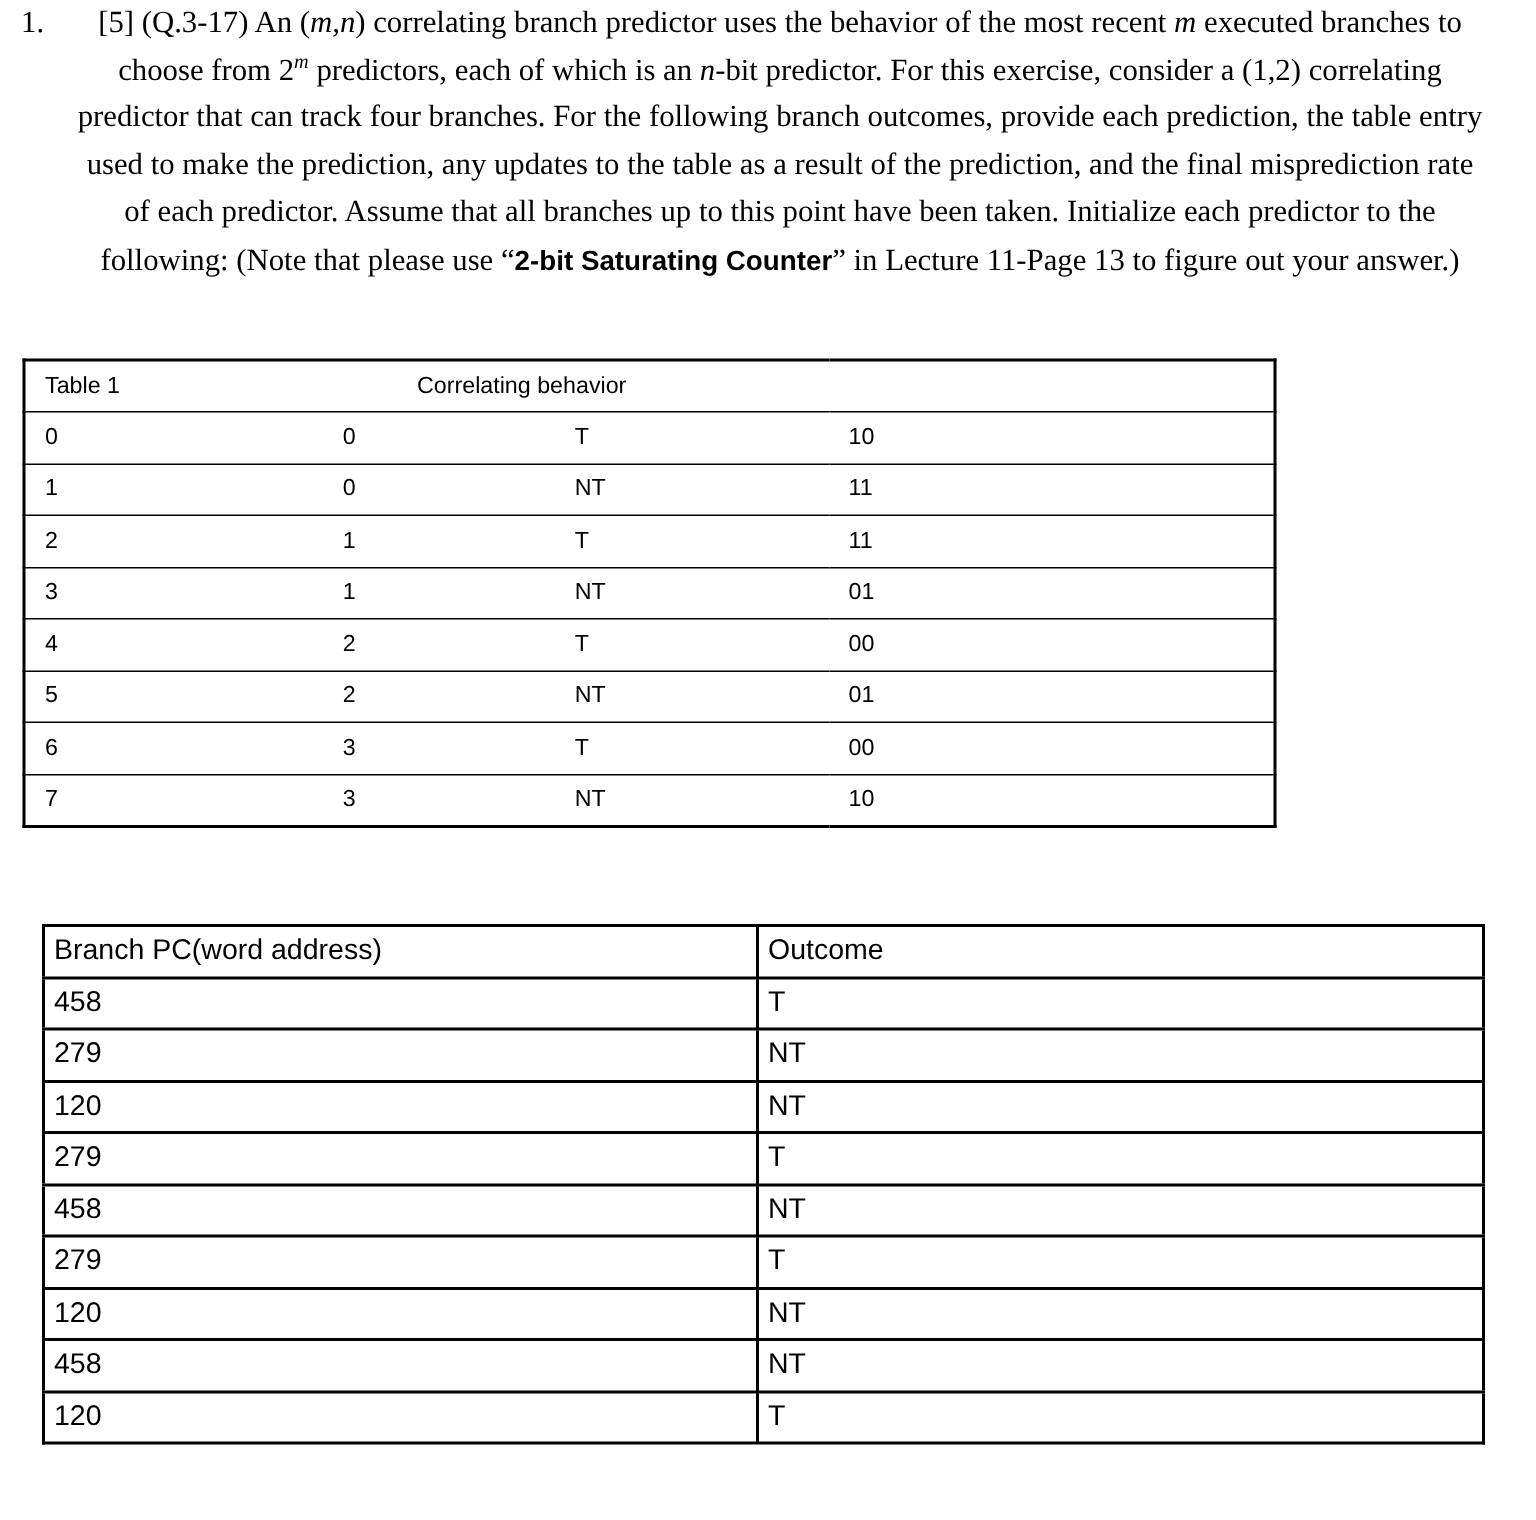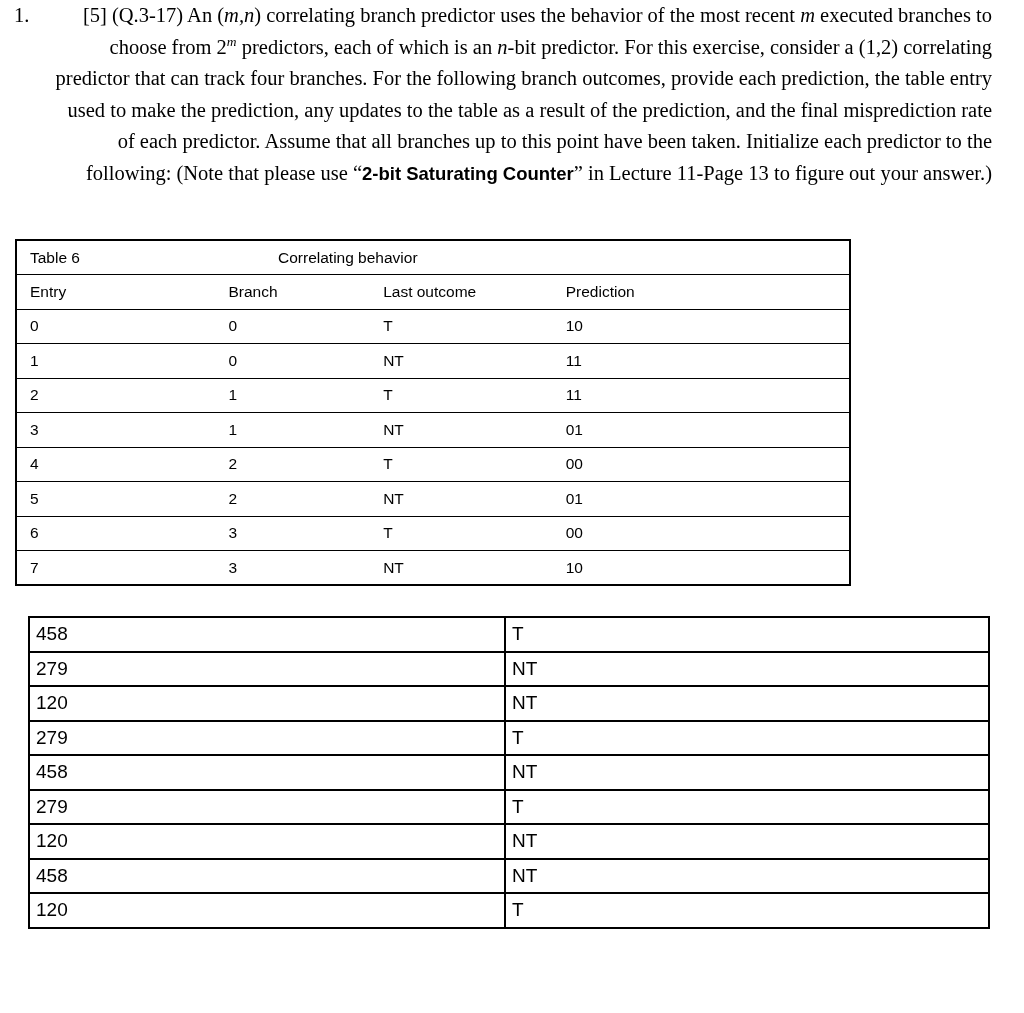--- a/index.html
+++ b/index.html
@@ -36,21 +36,21 @@
     font-family: "Liberation Serif", serif;
     font-size: 20.5px;
     line-height: 31.5px;
   }
   .q-body {
     flex: 1 1 auto;
     padding-right: 32px;
     font-family: "Liberation Serif", serif;
     font-size: 20.5px;
     line-height: 31.5px;
-    text-align: right;
+    text-align: center;
   }
   .q-body p {
     margin: 0;
   }
   .it { font-style: italic; }
   .sup {
     font-style: italic;
     font-size: 13.5px;
     vertical-align: super;
     line-height: 0;
@@ -138,32 +138,26 @@
       </p>
     </div>
   </div>
 </div>
 
 <table id="table-1" class="doc-table">
   <tbody>
     <tr>
       <td class="t1-title-cell" colspan="4">
         <div class="t1-caption-inner">
-          <span class="cap-label">Table 6</span>
+          <span class="cap-label">Table 1</span>
           <span>Correlating behavior</span>
         </div>
       </td>
     </tr>
     <tr>
-      <td class="c-entry">Entry</td>
-      <td class="c-branch">Branch</td>
-      <td class="c-last">Last outcome</td>
-      <td class="c-pred">Prediction</td>
-    </tr>
-    <tr>
       <td class="c-entry">0</td>
       <td class="c-branch">0</td>
       <td class="c-last">T</td>
       <td class="c-pred">10</td>
     </tr>
     <tr>
       <td class="c-entry">1</td>
       <td class="c-branch">0</td>
       <td class="c-last">NT</td>
       <td class="c-pred">11</td>
@@ -203,20 +197,24 @@
       <td class="c-branch">3</td>
       <td class="c-last">NT</td>
       <td class="c-pred">10</td>
     </tr>
   </tbody>
 </table>
 
 <table id="table-2" class="doc-table">
   <tbody>
     <tr>
+      <td class="c-pc">Branch PC(word address)</td>
+      <td class="c-out">Outcome</td>
+    </tr>
+    <tr>
       <td class="c-pc">458</td>
       <td class="c-out">T</td>
     </tr>
     <tr>
       <td class="c-pc">279</td>
       <td class="c-out">NT</td>
     </tr>
     <tr>
       <td class="c-pc">120</td>
       <td class="c-out">NT</td>

